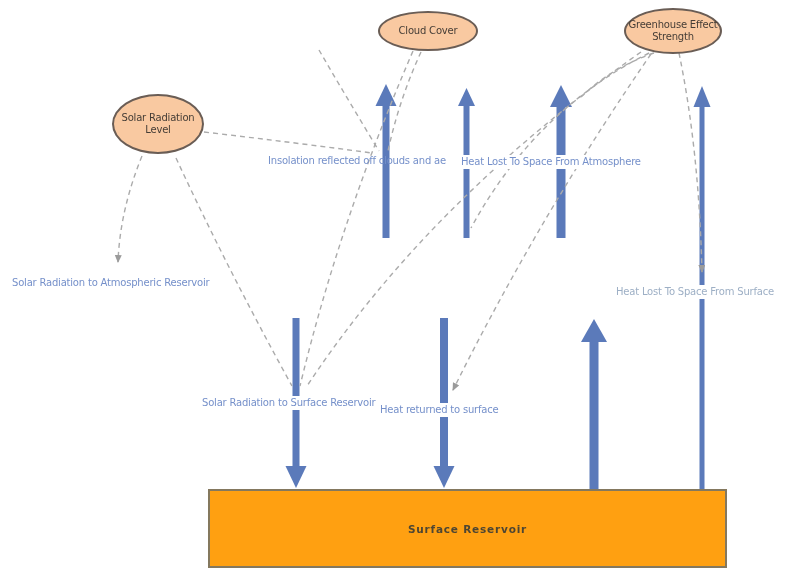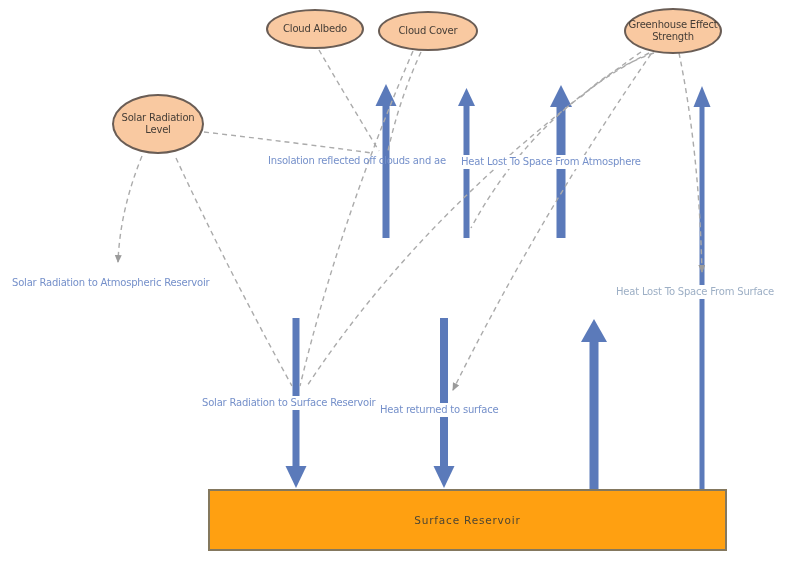--- a/index.html
+++ b/index.html
@@ -6,21 +6,21 @@
   .canvas{
     position:relative;width:800px;height:577px;background:#ffffff;overflow:hidden;
     font-family:"DejaVu Sans","Liberation Sans",sans-serif;
   }
   
   .stock{
     position:absolute;box-sizing:border-box;border:2px solid #5B6670;
     display:flex;align-items:center;justify-content:center;z-index:1;
   }
   .stock-atm{left:263px;top:238px;width:382px;height:80px;background:#ABD3F2;}
-  .stock-surf{left:208px;top:489px;width:519px;height:62px;background:#FFA011;border-color:#84785E;}
+  .stock-surf{left:208px;top:489px;width:519px;height:79px;background:#FFA011;border-color:#84785E;font-weight:bold;}
   .stock-label{font-size:10.5px;letter-spacing:0.8px;color:#414750;}
   .stock-surf .stock-label{color:#4E4633;}
   
   .wires{position:absolute;left:0;top:0;z-index:2;}
   
   .flabel{
     position:absolute;z-index:3;white-space:nowrap;
     font-size:10px;letter-spacing:-0.2px;color:#7590CA;padding:0 2px;line-height:14px;
   }
   .flabel.bg{background:#ffffff;}
@@ -109,23 +109,20 @@
   <div class="flabel lbl-insolation">Insolation reflected off clouds and ae</div>
   <div class="flabel bg lbl-heat-lost-atm">Heat Lost To Space From Atmosphere</div>
   <div class="flabel bg muted lbl-heat-lost-surf">Heat Lost To Space From Surface</div>
   <div class="flabel bg lbl-solar-surf">Solar Radiation to Surface Reservoir</div>
   <div class="flabel lbl-solar-atm">Solar Radiation to Atmospheric Reservoir</div>
   <div class="flabel bg lbl-heat-returned">Heat returned to surface</div>
 
   <div class="conv conv-srl">
     <span class="conv-label" style="width:80px">Solar Radiation Level</span>
   </div>
-  <div class="conv conv-ca">
-    <span class="conv-label">Cloud Albedo</span>
-  </div>
   <div class="conv conv-cc">
     <span class="conv-label">Cloud Cover</span>
   </div>
   <div class="conv conv-gh">
     <span class="conv-label" style="width:92px">Greenhouse Effect Strength</span>
   </div>
 
 </div>
 
 </body></html>

